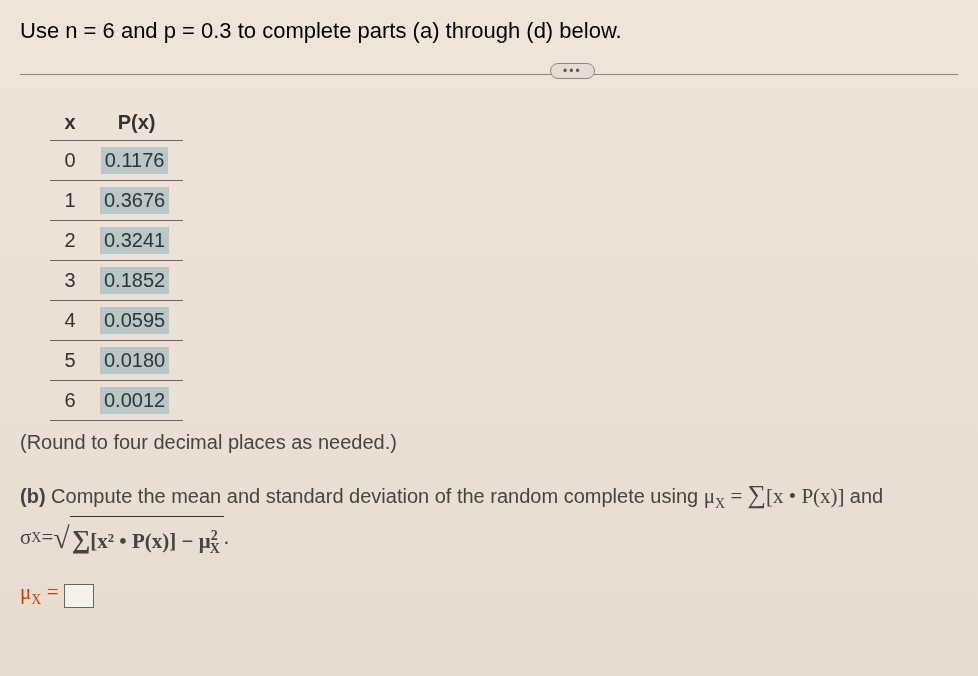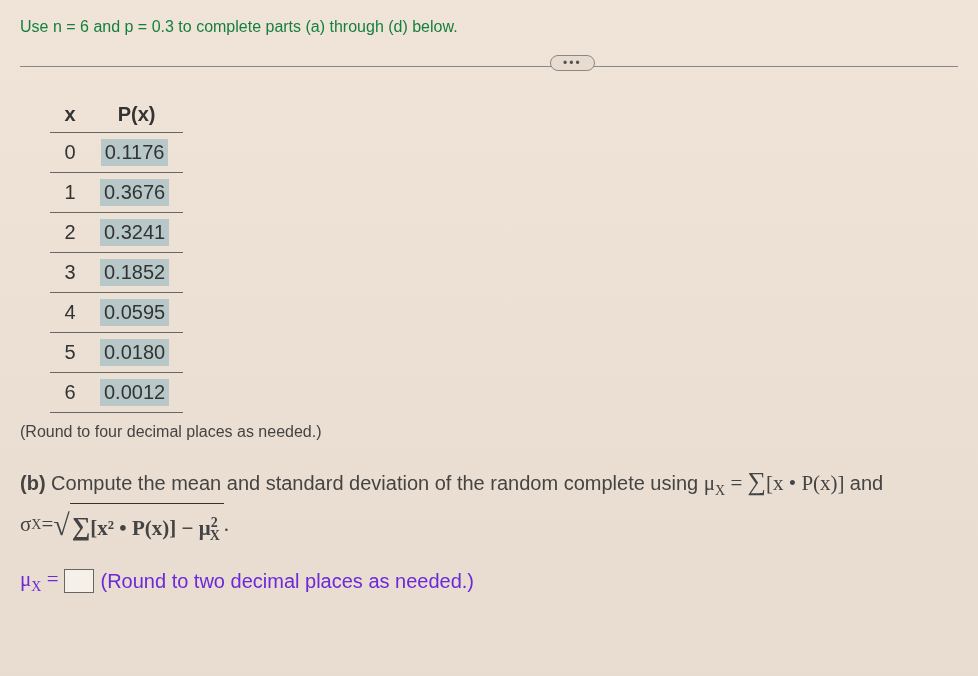--- a/index.html
+++ b/index.html
@@ -10,22 +10,22 @@
     body {
       font-family: Arial, sans-serif;
       background: linear-gradient(to bottom, #f0e4d8 0%, #e8dcd0 100%);
       width: 978px;
       height: 676px;
       padding: 18px 20px;
       color: #333;
       position: relative;
     }
     .instruction {
-      font-size: 16px;
-      color: #15803d;
+      font-size: 22px;
+      color: #000000;
       margin-bottom: 30px;
     }
     .divider-wrap {
       position: relative;
       margin-bottom: 30px;
     }
     .divider {
       border: none;
       border-top: 1.5px solid #888;
       margin: 0;
@@ -65,21 +65,21 @@
     .data-table td:nth-child(2) {
       text-align: center;
       padding-left: 10px;
     }
     .highlighted {
       background-color: #b8c8c8;
       display: inline-block;
       padding: 2px 4px;
     }
     .round-note {
-      font-size: 16px;
+      font-size: 20px;
       color: #444;
       margin-bottom: 20px;
       margin-top: 5px;
     }
     .part-b {
       font-size: 20px;
       color: #444;
       line-height: 1.6;
       margin-bottom: 20px;
     }
@@ -110,23 +110,23 @@
       font-size: 30px;
       line-height: 1;
     }
     .sqrt-content {
       border-top: 1.5px solid #333;
       padding: 2px 4px 0 2px;
       font-weight: bold;
     }
     .answer-line {
       font-size: 20px;
-      color: #6d28d9;
+      color: #c2410c;
       display: flex;
-      align-items: center;
+      align-items: flex-end;
       gap: 6px;
     }
     .answer-box {
       width: 30px;
       height: 24px;
       border: 1.5px solid #666;
       background: #f5f0e8;
       display: inline-block;
     }
     .big-sigma {
@@ -205,14 +205,13 @@
     </span>
     <span>.</span>
   </span>
 </div>
 
 <div class="answer-line">
   <span class="formula">
     <span>μ</span><span class="sub">X</span><span> = </span>
   </span>
   <span class="answer-box"></span>
-  <span>(Round to two decimal places as needed.)</span>
 </div>
 
 </body></html>

